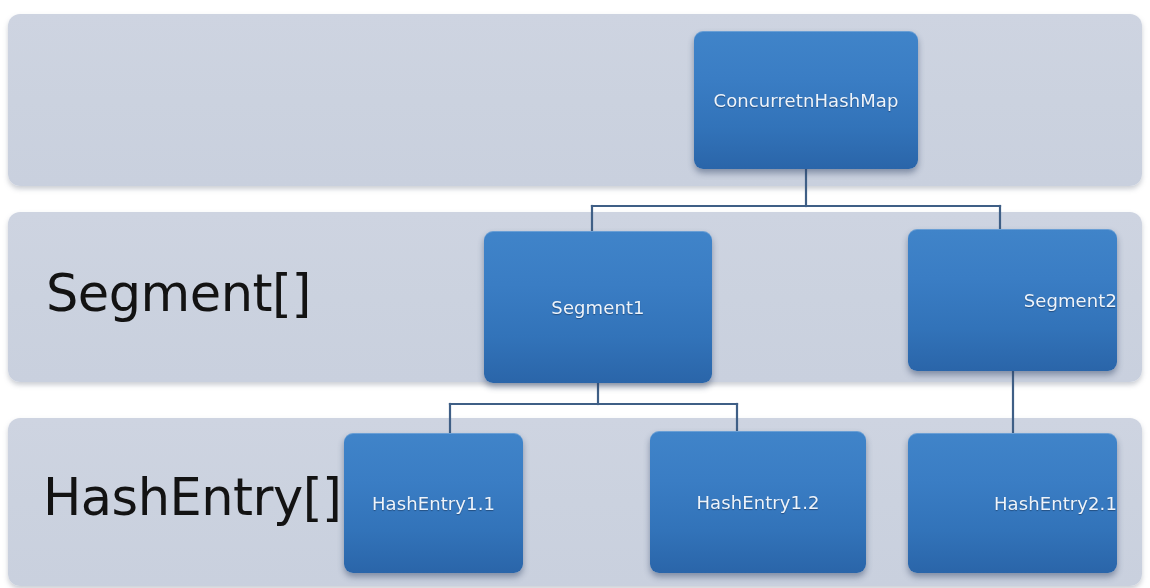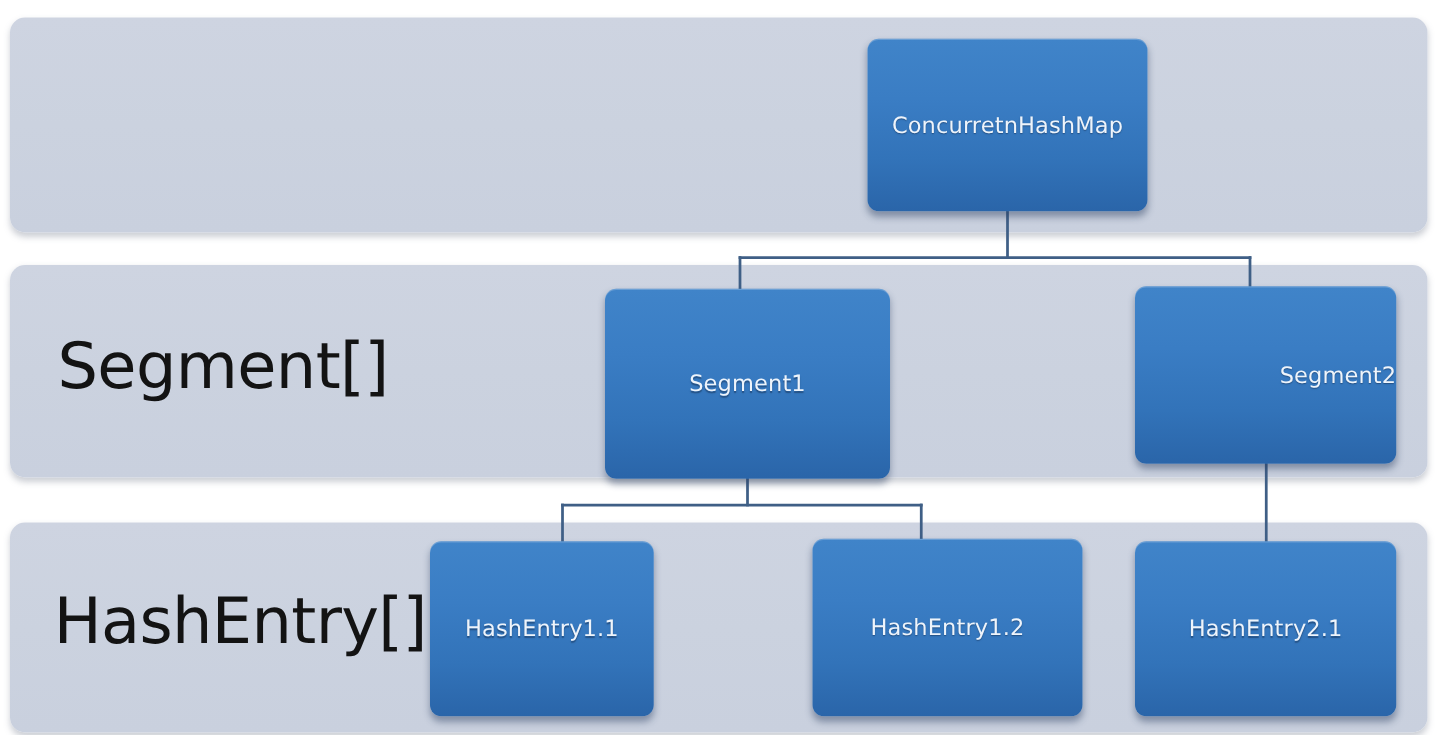--- a/index.html
+++ b/index.html
@@ -125,17 +125,17 @@
   </div>
 
   <div class="node" style="left:344px; top:433px; width:179px; height:140px;">
     <span class="node-label">HashEntry1.1</span>
   </div>
 
   <div class="node" style="left:630px; top:431px; width:216px; height:142px;margin-left:20px;">
     <span class="node-label">HashEntry1.2</span>
   </div>
 
-  <div class="node" style="left:908px; top:433px; width:209px; height:140px;">
+  <div class="node" style="left:908px; top:433px; width:209px; height:140px;justify-content:flex-end;">
     <span class="node-label">HashEntry2.1</span>
   </div>
 
 </div>
 
 </body></html>

